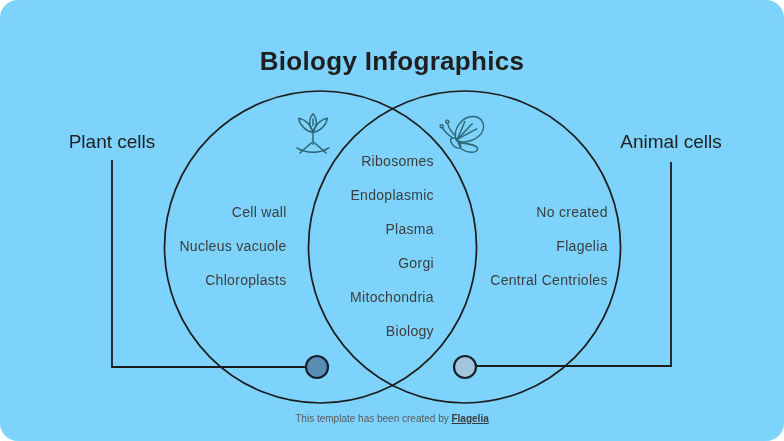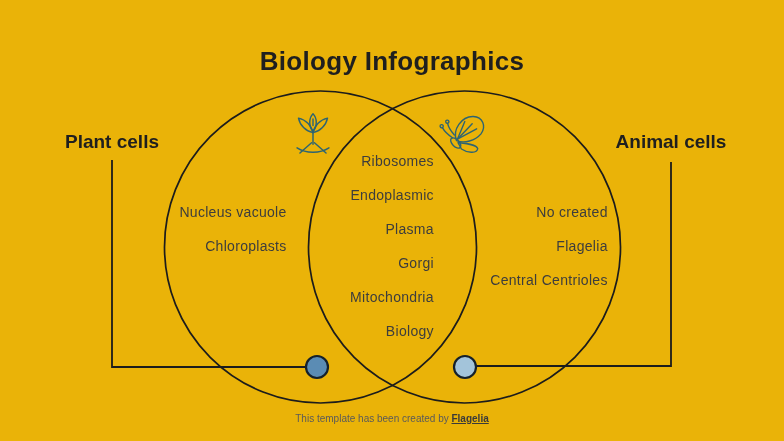--- a/index.html
+++ b/index.html
@@ -1,38 +1,39 @@
 <!DOCTYPE html>
 <html><head>
 <meta charset="utf-8">
 <style>
   html,body{margin:0;padding:0;background:#ffffff;}
   .canvas{
     position:relative;
     width:784px;height:441px;
-    background:#eab308;
+    background:#7dd3fc;
     overflow:hidden;
     font-family:"Liberation Sans","DejaVu Sans",sans-serif;
+    border-radius:18px;
   }
   .title{
     position:absolute;
     left:392px;top:46px;
     transform:translateX(-50%);
     margin:0;
     font-size:26px;
     font-weight:800;
     letter-spacing:0.3px;
     color:#1f1f1f;
     white-space:nowrap;
   }
   .side-label{
     position:absolute;
     transform:translateX(-50%);
     font-size:19px;
-    font-weight:700;
+    font-weight:400;
     color:#1f1f1f;
     white-space:nowrap;
   }
   .side-label.left{left:112px;top:131px;}
   .side-label.right{left:671px;top:131px;}
   .shapes{position:absolute;left:0;top:0;}
   .col{
     position:absolute;
     transform:translateX(-50%);
     display:flex;
@@ -105,20 +106,21 @@
       <path d="M -9 6 C -2 8 6 10 7 14 C 6 18 -2 17 -7 12 Z"></path>
       <ellipse cx="-11" cy="6" rx="3" ry="5.5" transform="rotate(-35 -11 6)"></ellipse>
       <path d="M -13 1 C -17 -3 -19 -6 -20 -9"></path>
       <circle cx="-20.5" cy="-10.5" r="1.4"></circle>
       <path d="M -11 -1 C -14 -6 -15 -9 -15 -12"></path>
       <circle cx="-15" cy="-13.5" r="1.4"></circle>
     </g>
   </svg>
 
   <div class="col col-left">
+    <div class="item">Cell wall</div>
     <div class="item">Nucleus vacuole</div>
     <div class="item">Chloroplasts</div>
   </div>
 
   <div class="col col-shared">
     <div class="item">Ribosomes</div>
     <div class="item">Endoplasmic</div>
     <div class="item">Plasma</div>
     <div class="item">Gorgi</div>
     <div class="item">Mitochondria</div>

